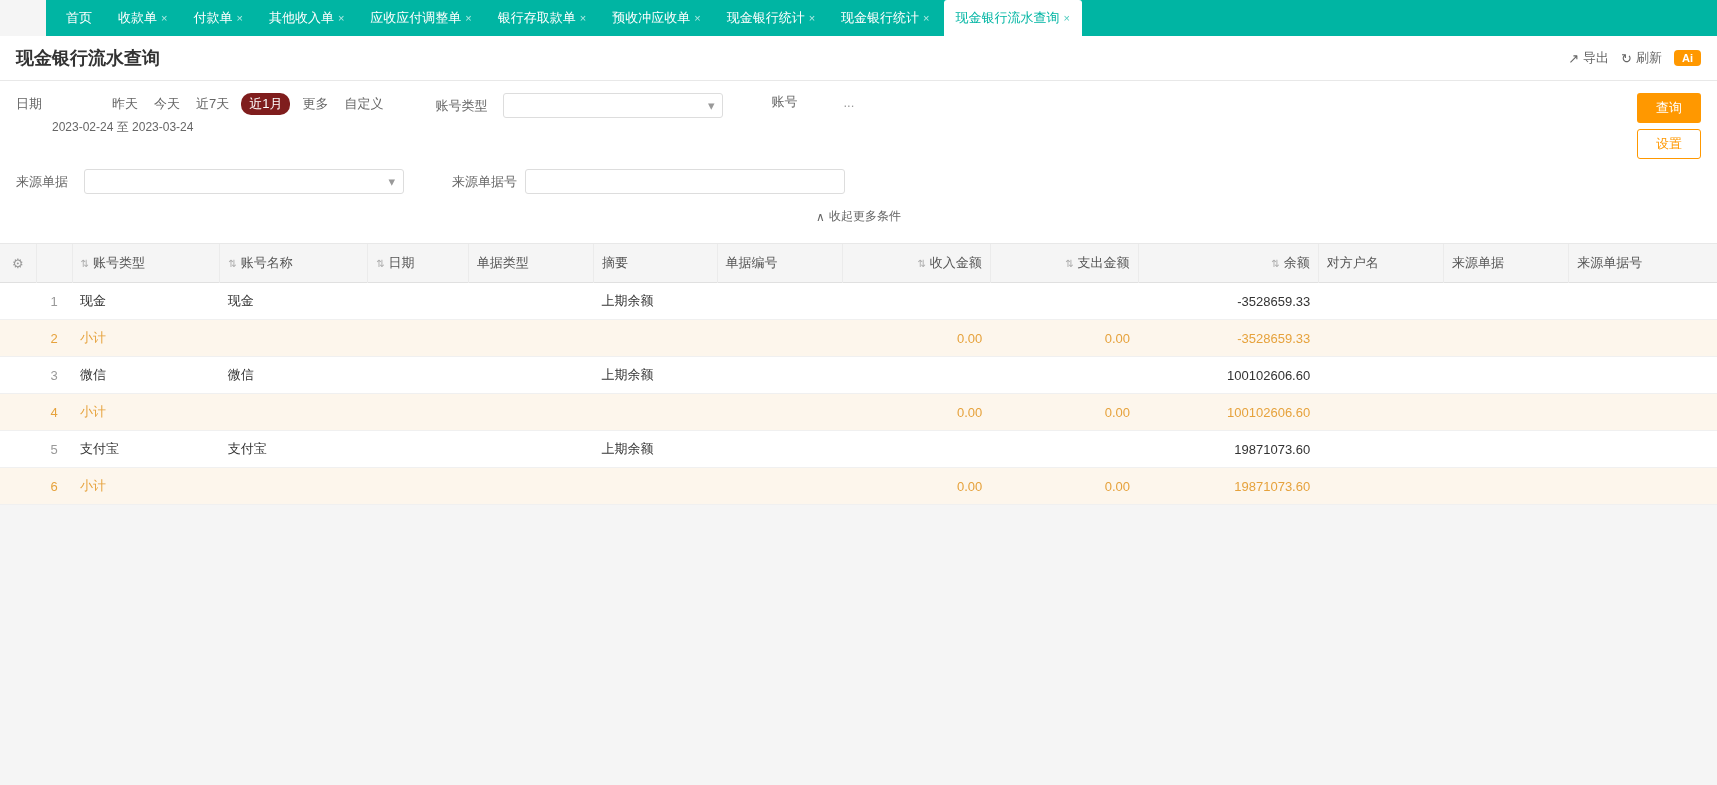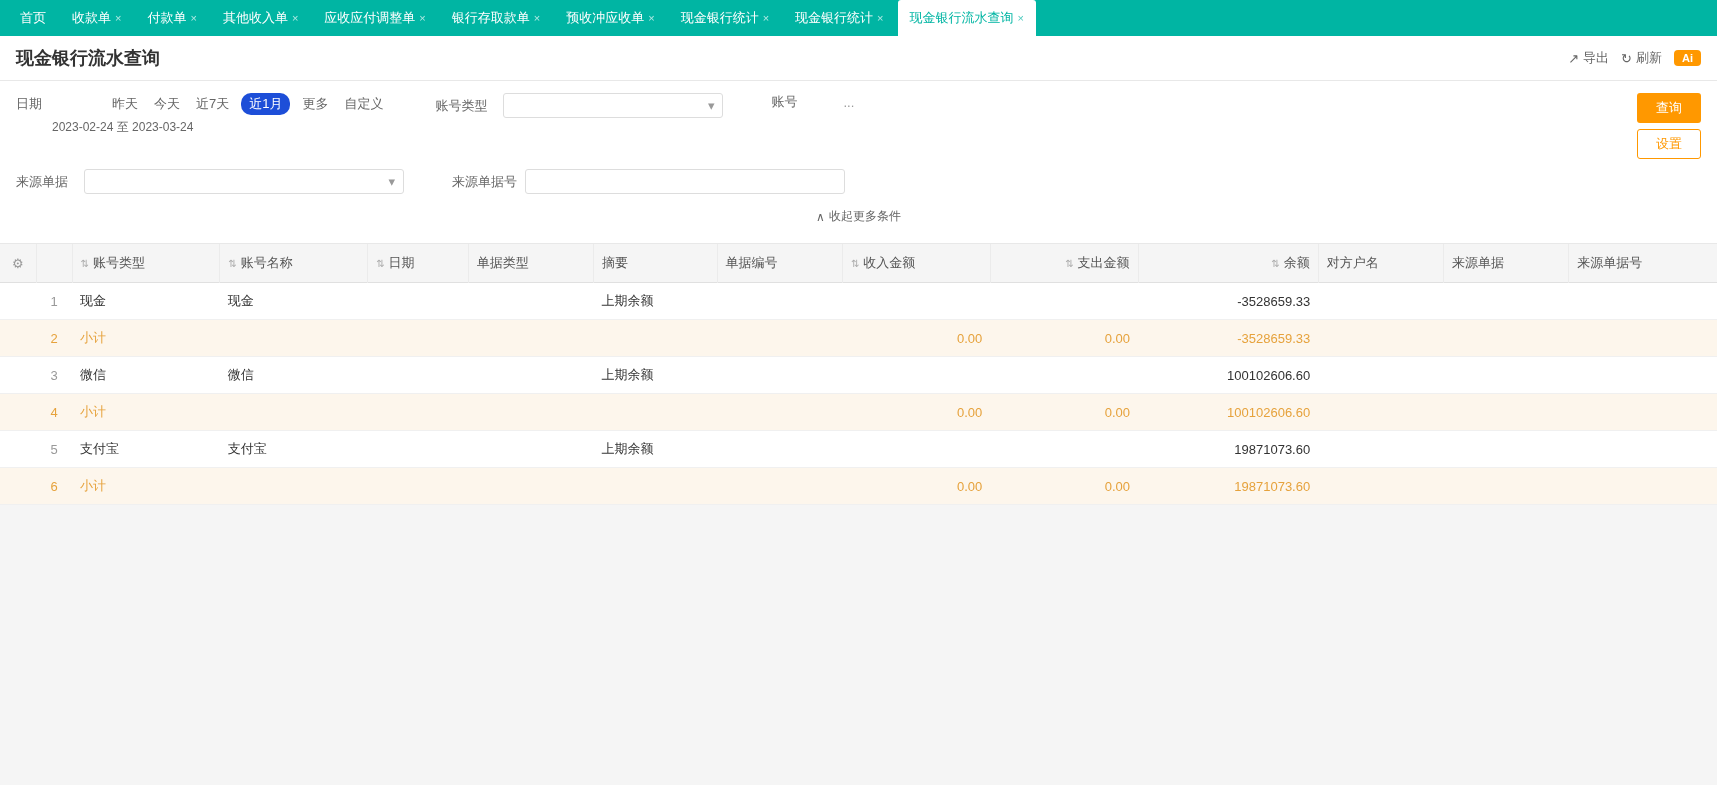--- a/index.html
+++ b/index.html
@@ -6,20 +6,21 @@
     body { font-family: "Microsoft YaHei", "PingFang SC", Arial, sans-serif; font-size: 13px; background: #f5f5f5; color: #333; }
 
     
     .top-nav {
       display: flex;
       background: #00b5a3;
       height: 36px;
       padding: 0 8px;
       gap: 2px;
       overflow: hidden;
+      margin-left: 46px;
     }
     .nav-tab {
       display: flex;
       align-items: center;
       padding: 0 12px;
       height: 36px;
       color: #fff;
       cursor: pointer;
       white-space: nowrap;
       font-size: 13px;
@@ -84,21 +85,21 @@
       margin-left: 24px;
     }
     .date-btn {
       color: #666;
       cursor: pointer;
       padding: 2px 4px;
       border-radius: 3px;
       font-size: 13px;
     }
     .date-btn.active {
-      background: #1d4ed8;
+      background: #7f1d1d;
       color: #fff;
       border-radius: 10px;
       padding: 2px 8px;
     }
     .date-range {
       color: #666;
       font-size: 12px;
       margin-top: 2px;
     }
     .filter-select {
@@ -318,21 +319,21 @@
     <thead>
       <tr>
         <th class="gear-col">⚙</th>
         <th style="width:36px; text-align:center;"></th>
         <th><span class="sort-icon">⇅</span>账号类型</th>
         <th><span class="sort-icon">⇅</span>账号名称</th>
         <th><span class="sort-icon">⇅</span>日期</th>
         <th>单据类型</th>
         <th>摘要</th>
         <th>单据编号</th>
-        <th style=""><span class="sort-icon">⇅</span>收入金额</th>
+        <th style="text-align:right;"><span class="sort-icon">⇅</span>收入金额</th>
         <th style="text-align:right;"><span class="sort-icon">⇅</span>支出金额</th>
         <th style="text-align:right;"><span class="sort-icon">⇅</span>余额</th>
         <th>对方户名</th>
         <th>来源单据</th>
         <th>来源单据号</th>
       </tr>
     </thead>
     <tbody id="table-body">
     <tr>
           <td class="gear-col"></td>

